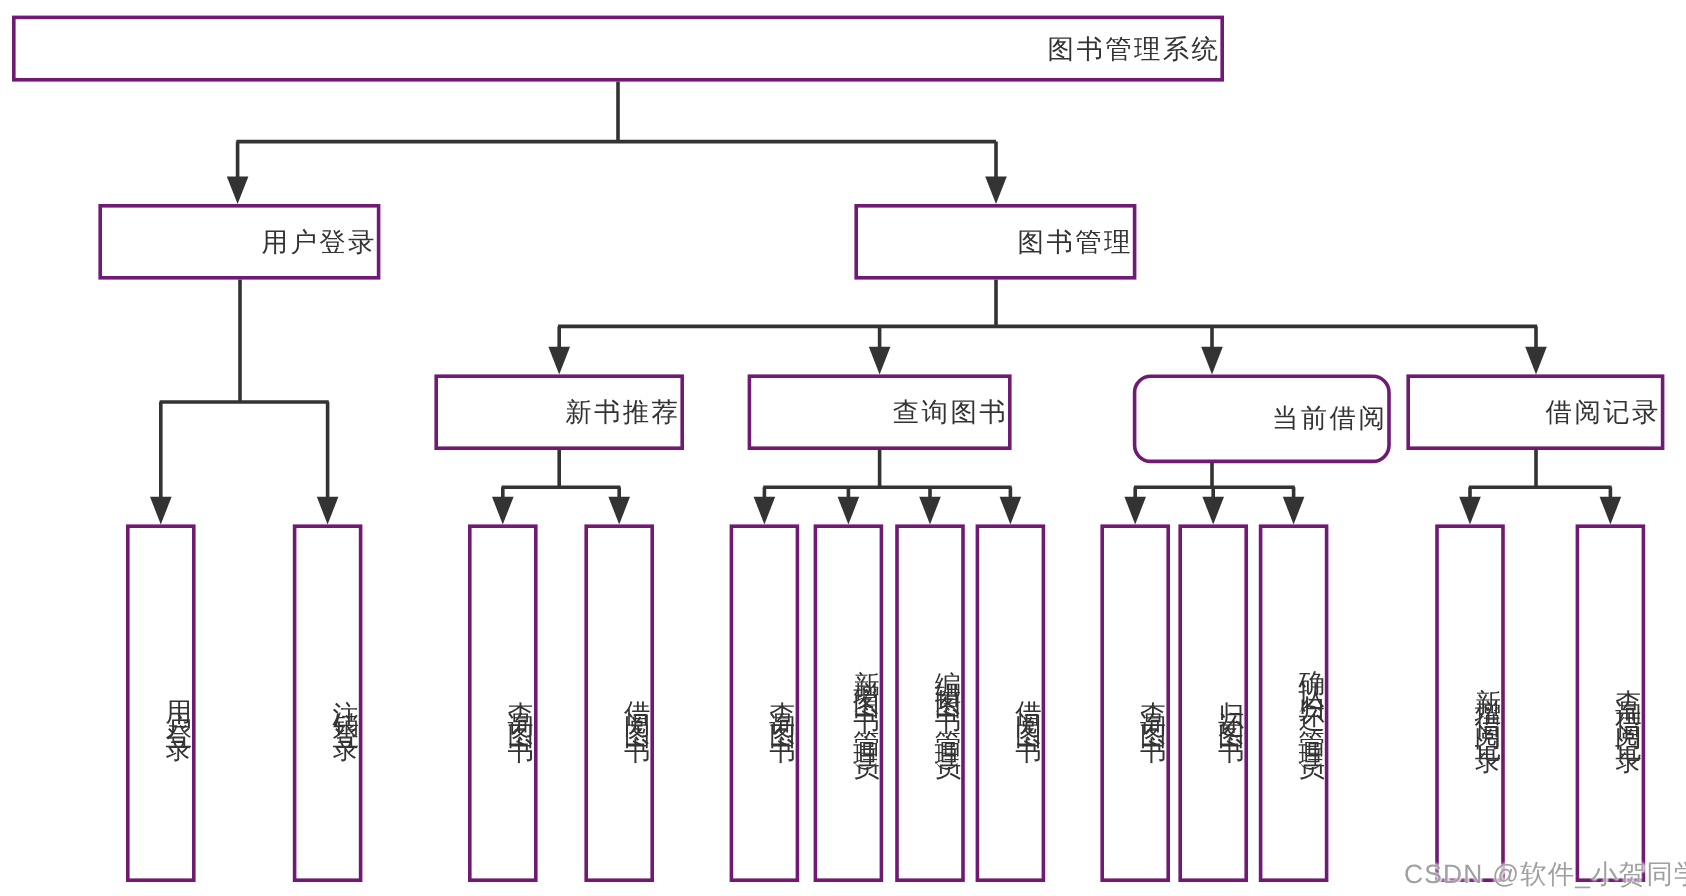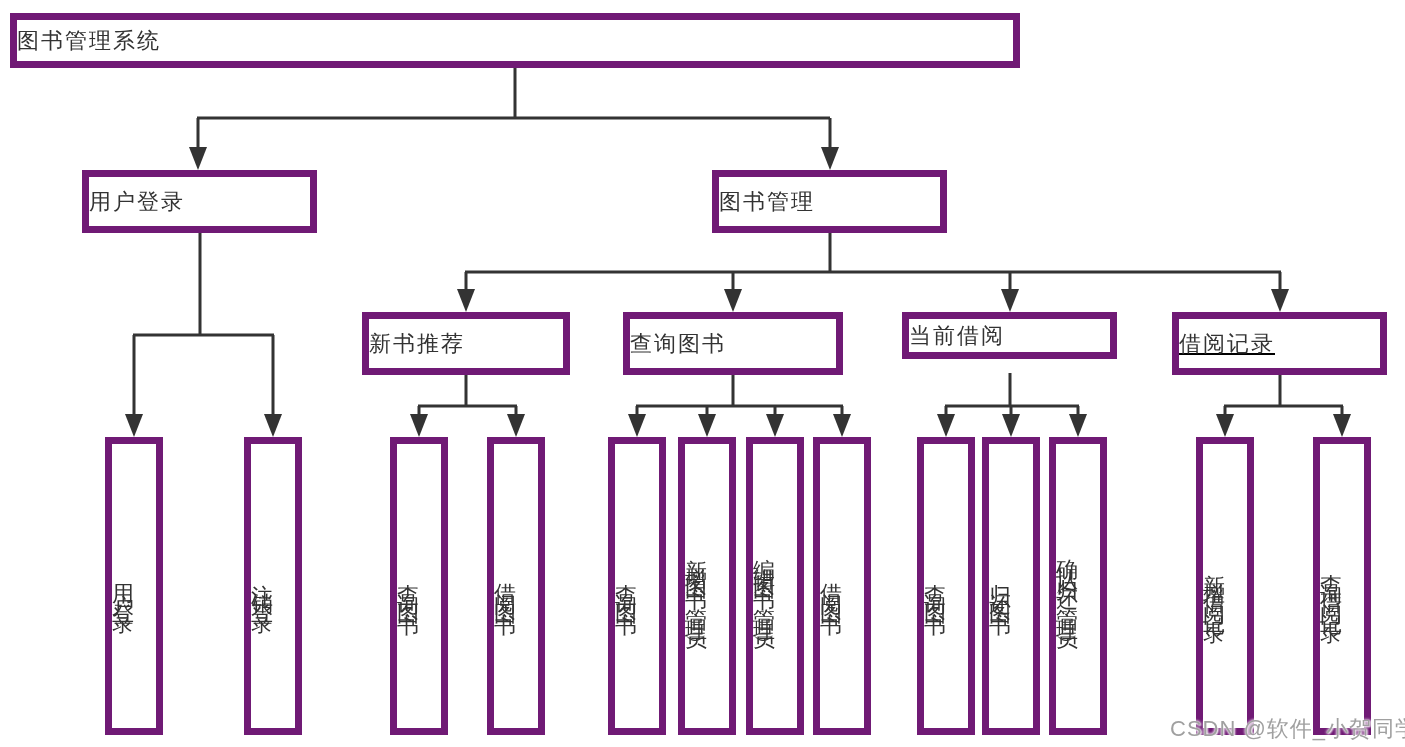--- a/index.html
+++ b/index.html
@@ -14,24 +14,24 @@
   svg.connectors {
     position: absolute;
     left: 0; top: 0;
     width: 1405px; height: 747px;
     z-index: 1;
   }
   .node {
     position: absolute;
     box-sizing: border-box;
     background: #ffffff;
-    border: 7px solid #701a75;
+    border: 3px solid #701a75;
     display: flex;
     align-items: center;
-    justify-content: flex-start;
+    justify-content: flex-end;
     z-index: 2;
   }
   .node .label {
     color: #333333;
     font-size: 22px;
     letter-spacing: 2px;
     white-space: nowrap;
     text-align: center;
   }
   .node.v .label {
@@ -115,24 +115,24 @@
   <div class="node h" style="left:712px; top:170px; width:235px; height:63px;font-family:Liberation Serif, serif;">
     <span class="label">图书管理</span>
   </div>
 
   <div class="node h" style="left:362px; top:312px; width:208px; height:63px;">
     <span class="label">新书推荐</span>
   </div>
   <div class="node h" style="left:623px; top:312px; width:220px; height:63px;">
     <span class="label">查询图书</span>
   </div>
-  <div class="node h" style="left:902px; top:312px; width:215px; height:47px;">
+  <div class="node h" style="left:944px; top:312px; width:215px; height:74px;border-radius:15px;">
     <span class="label">当前借阅</span>
   </div>
-  <div class="node h" style="left:1172px; top:312px; width:215px; height:63px;text-decoration:underline;">
+  <div class="node h" style="left:1172px; top:312px; width:215px; height:63px;">
     <span class="label">借阅记录</span>
   </div>
 
   <div class="node v" style="left:105px; top:437px; width:58px; height:298px;">
     <span class="label">用户登录</span>
   </div>
   <div class="node v" style="left:244px; top:437px; width:58px; height:298px;">
     <span class="label">注销登录</span>
   </div>
 

